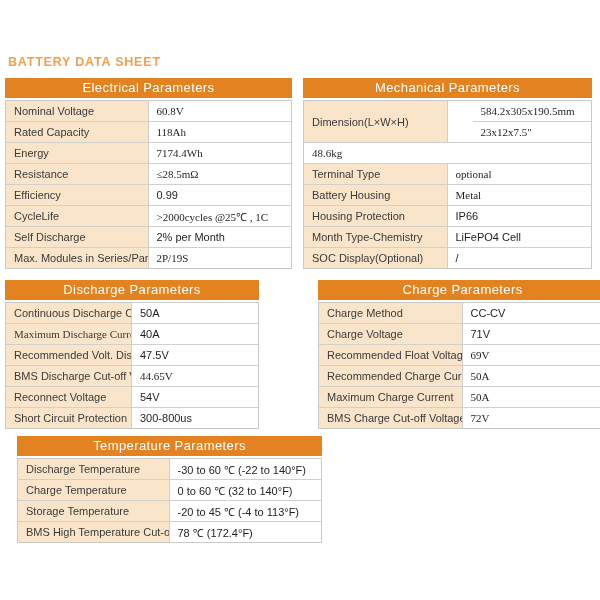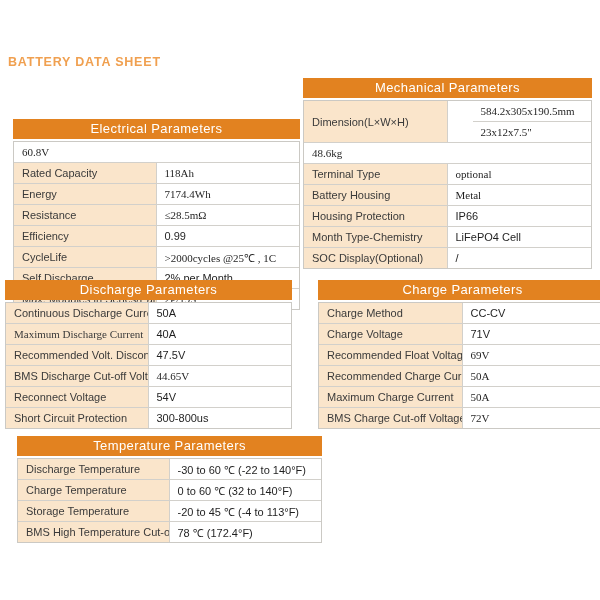--- a/index.html
+++ b/index.html
@@ -27,35 +27,36 @@
   .cell.label{
     width:50%;box-sizing:border-box;background:#fae5cb;color:#3a3a3a;
     border-right:1px solid #d2d0cb;padding-left:8px;
   }
   .cell.value{flex:1;padding-left:8px;color:#1f1f1f;background:#ffffff;}
   .vstack{flex:1;display:flex;flex-direction:column;padding-left:25px;}
   .vstack .cell.value{flex:1;}
   .vstack .cell.value:first-child{border-bottom:1px solid #d2d0cb;}
   .serif{font-family:"Liberation Serif", serif;font-size:11px;}
   
-  #t-electrical {left:13px;  top:78px;  width:287px;margin-top:41px;}
+  #t-electrical {left:5px;  top:78px;  width:287px;}
   #t-mechanical {left:303px;top:78px;  width:289px;}
-  #t-discharge  {left:5px;  top:280px; width:287px;}
+  #t-discharge  {left:5px;  top:280px; width:254px;}
   #t-charge     {left:318px;top:280px; width:289px;}
   #t-temperature{left:17px;  top:436px; width:305px;}
 </style>
 </head>
 <body>
 
 <div class="sheet-title">BATTERY DATA SHEET</div>
 
 <div class="ptable" id="t-electrical">
   <div class="thead">Electrical Parameters</div>
   <div class="tbody">
       <div class="row">
+        <div class="cell label">Nominal Voltage</div>
         <div class="cell value serif">60.8V</div>
       </div>
       <div class="row">
         <div class="cell label">Rated Capacity</div>
         <div class="cell value serif">118Ah</div>
       </div>
       <div class="row">
         <div class="cell label">Energy</div>
         <div class="cell value serif">7174.4Wh</div>
       </div>

